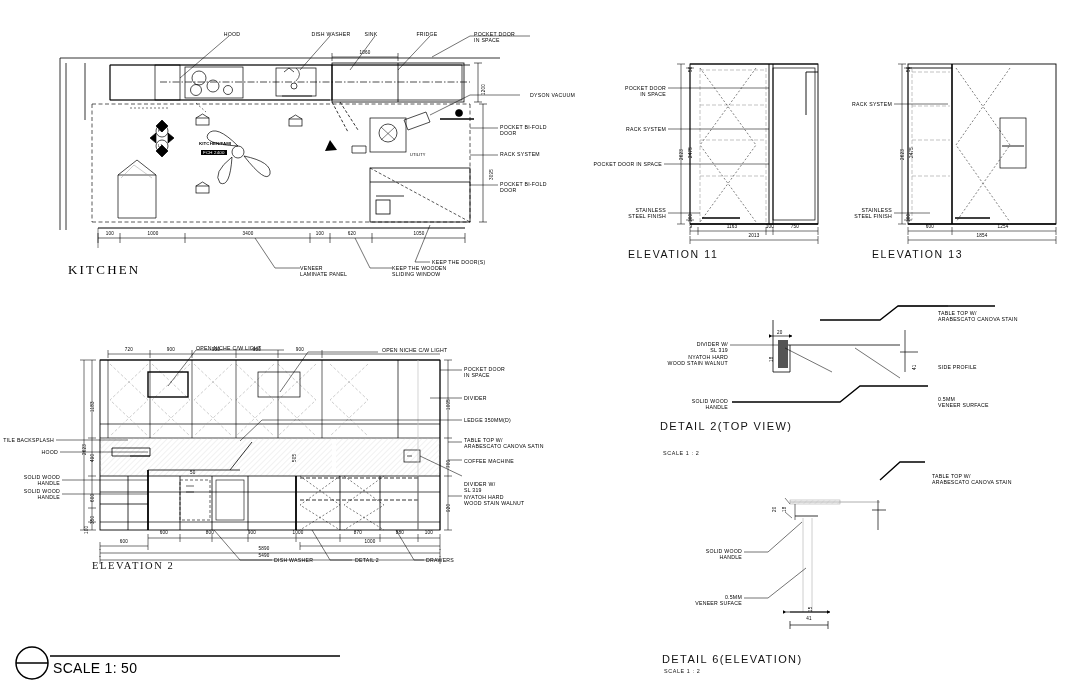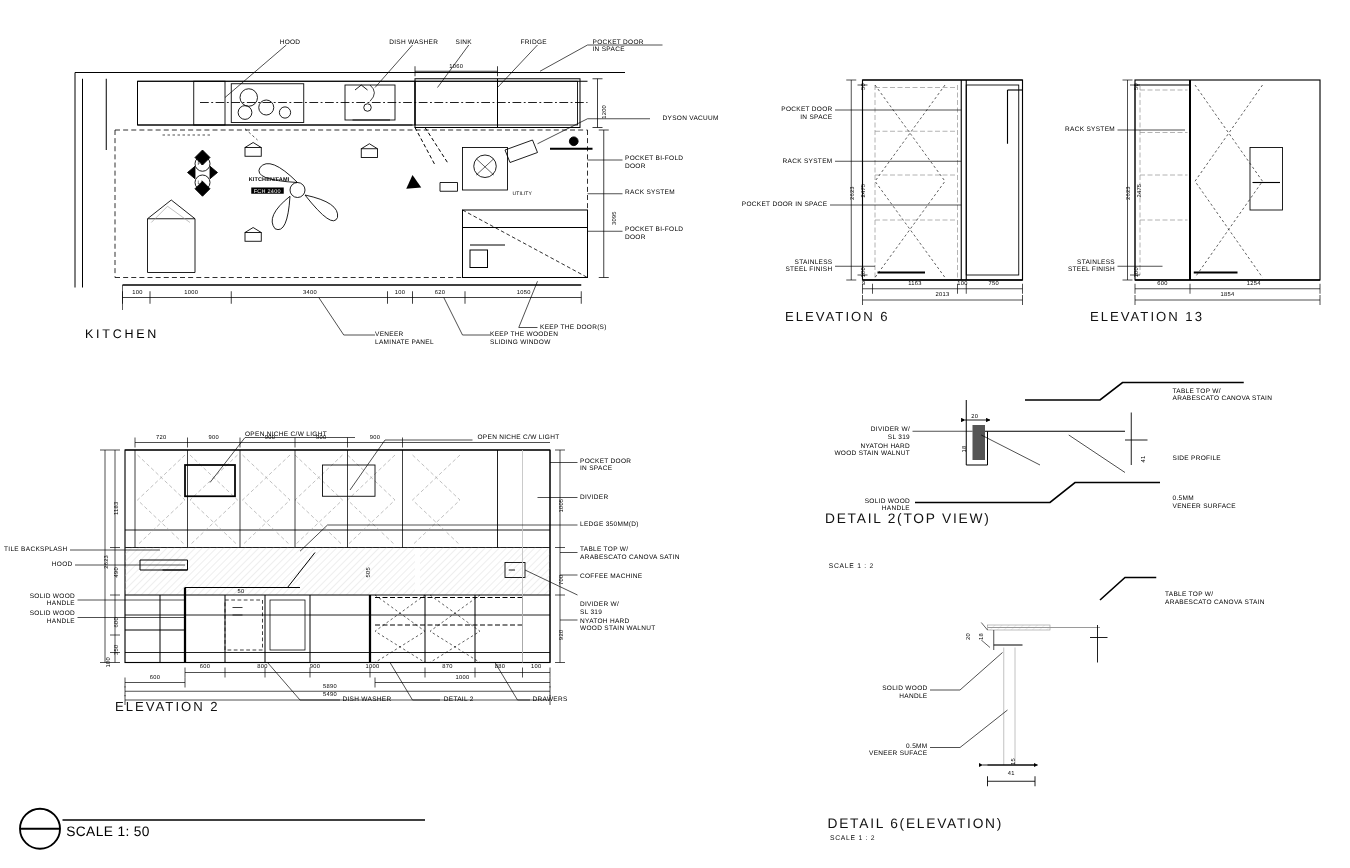--- a/index.html
+++ b/index.html
@@ -18,26 +18,26 @@
   .vdim{position:absolute;font-size:4.6px;font-family:"Liberation Sans",sans-serif;
         transform-origin:0 0;transform:rotate(-90deg);white-space:pre;letter-spacing:.2px;}
   .elevname{position:absolute;font-size:10.5px;letter-spacing:1.6px;
             font-family:"Liberation Sans",sans-serif;white-space:pre;color:#111;}
   .detname{position:absolute;font-size:11px;letter-spacing:1.4px;
            font-family:"Liberation Sans",sans-serif;white-space:pre;color:#111;}
   .detscale{position:absolute;font-size:5.4px;letter-spacing:.6px;
             font-family:"Liberation Sans",sans-serif;white-space:pre;color:#111;}
   .maintitle{position:absolute;font-size:19px;font-weight:bold;letter-spacing:.4px;
              font-family:"Liberation Sans",sans-serif;white-space:pre;}
-  .mainscale{position:absolute;font-size:11px;letter-spacing:.3px;
+  .mainscale{position:absolute;font-size:14px;letter-spacing:.3px;
              font-family:"Liberation Sans",sans-serif;white-space:pre;}
   .tag{position:absolute;font-size:4.4px;background:#000;color:#fff;
        padding:0 2px;letter-spacing:.2px;white-space:pre;}
   .tagname{position:absolute;font-size:4.4px;font-weight:bold;letter-spacing:.1px;white-space:pre;}
-  .roomname{position:absolute;font-size:10px;letter-spacing:2.2px;white-space:pre;}
+  .roomname{position:absolute;font-size:13px;letter-spacing:2.2px;white-space:pre;font-family:Liberation Serif, serif;}
   .tiny{position:absolute;font-size:4px;letter-spacing:.1px;white-space:pre;}
 </style>
 </head>
 <body>
 
 <div class="sheet">
 
 <svg class="cad" viewBox="0 0 1080 694">
   <defs>
     <pattern id="hatch45" width="6" height="6" patternTransform="rotate(45)" patternUnits="userSpaceOnUse">
@@ -508,21 +508,21 @@
 <div class="vdim" style="left:481px;top:95px;">1200</div>
 <div class="vdim" style="left:489px;top:180px;">3095</div>
 <div class="dim c" style="left:345px;top:50px;width:40px;">1060</div>
 
 <div class="lbl r" style="left:596px;top:85px;width:70px;">POCKET DOOR
 IN SPACE</div>
 <div class="lbl r" style="left:596px;top:126px;width:70px;">RACK SYSTEM</div>
 <div class="lbl r" style="left:572px;top:161px;width:90px;">POCKET DOOR IN SPACE</div>
 <div class="lbl r" style="left:596px;top:207px;width:70px;">STAINLESS
 STEEL FINISH</div>
-<div class="elevname" style="left:628px;top:248px;">ELEVATION 6</div>
+<div class="elevname" style="left:628px;top:248px;">ELEVATION 11</div>
 <div class="dim c" style="left:685px;top:224px;width:12px;">9</div>
 <div class="dim c" style="left:712px;top:224px;width:40px;">1163</div>
 <div class="dim c" style="left:760px;top:224px;width:20px;">100</div>
 <div class="dim c" style="left:775px;top:224px;width:40px;">750</div>
 <div class="dim c" style="left:734px;top:233px;width:40px;">2013</div>
 <div class="vdim" style="left:679px;top:160px;">2623</div>
 <div class="vdim" style="left:688px;top:158px;">2475</div>
 <div class="vdim" style="left:688px;top:222px;">100</div>
 <div class="vdim" style="left:688px;top:72px;">50</div>
 
@@ -553,21 +553,21 @@
 <div class="lbl" style="left:464px;top:437px;width:110px;">TABLE TOP W/
 ARABESCATO CANOVA SATIN</div>
 <div class="lbl" style="left:464px;top:458px;width:80px;">COFFEE MACHINE</div>
 <div class="lbl" style="left:464px;top:481px;width:90px;">DIVIDER W/
 SL 319
 NYATOH HARD
 WOOD STAIN WALNUT</div>
 <div class="lbl" style="left:274px;top:557px;width:60px;">DISH WASHER</div>
 <div class="lbl" style="left:355px;top:557px;width:44px;">DETAIL 2</div>
 <div class="lbl" style="left:426px;top:557px;width:44px;">DRAWERS</div>
-<div class="elevname" style="left:92px;top:560px;">ELEVATION 2</div>
+<div class="elevname" style="left:92px;top:560px;font-family:Liberation Serif, serif;">ELEVATION 2</div>
 
 <div class="dim c" style="left:109px;top:347px;width:40px;">720</div>
 <div class="dim c" style="left:151px;top:347px;width:40px;">900</div>
 <div class="dim c" style="left:196px;top:347px;width:40px;">900</div>
 <div class="dim c" style="left:237px;top:347px;width:40px;">900</div>
 <div class="dim c" style="left:280px;top:347px;width:40px;">900</div>
 
 <div class="dim c" style="left:144px;top:530px;width:40px;">600</div>
 <div class="dim c" style="left:190px;top:530px;width:40px;">800</div>
 <div class="dim c" style="left:232px;top:530px;width:40px;">900</div>
@@ -596,21 +596,21 @@
 SL 319
 NYATOH HARD
 WOOD STAIN WALNUT</div>
 <div class="lbl r" style="left:660px;top:398px;width:68px;">SOLID WOOD
 HANDLE</div>
 <div class="lbl" style="left:938px;top:310px;width:130px;">TABLE TOP W/
 ARABESCATO CANOVA STAIN</div>
 <div class="lbl" style="left:938px;top:364px;width:90px;">SIDE PROFILE</div>
 <div class="lbl" style="left:938px;top:396px;width:90px;">0.5MM
 VENEER SURFACE</div>
-<div class="detname" style="left:660px;top:409px;">DETAIL 2(TOP VIEW)</div>
+<div class="detname" style="left:660px;top:420px;">DETAIL 2(TOP VIEW)</div>
 <div class="detscale" style="left:663px;top:450px;">SCALE 1 : 2</div>
 <div class="dim" style="left:777px;top:330px;">20</div>
 <div class="vdim" style="left:769px;top:362px;">18</div>
 <div class="vdim" style="left:912px;top:370px;">41</div>
 
 <div class="lbl r" style="left:676px;top:548px;width:66px;">SOLID WOOD
 HANDLE</div>
 <div class="lbl r" style="left:660px;top:594px;width:82px;">0.5MM
 VENEER SUFACE</div>
 <div class="lbl" style="left:932px;top:473px;width:130px;">TABLE TOP W/

